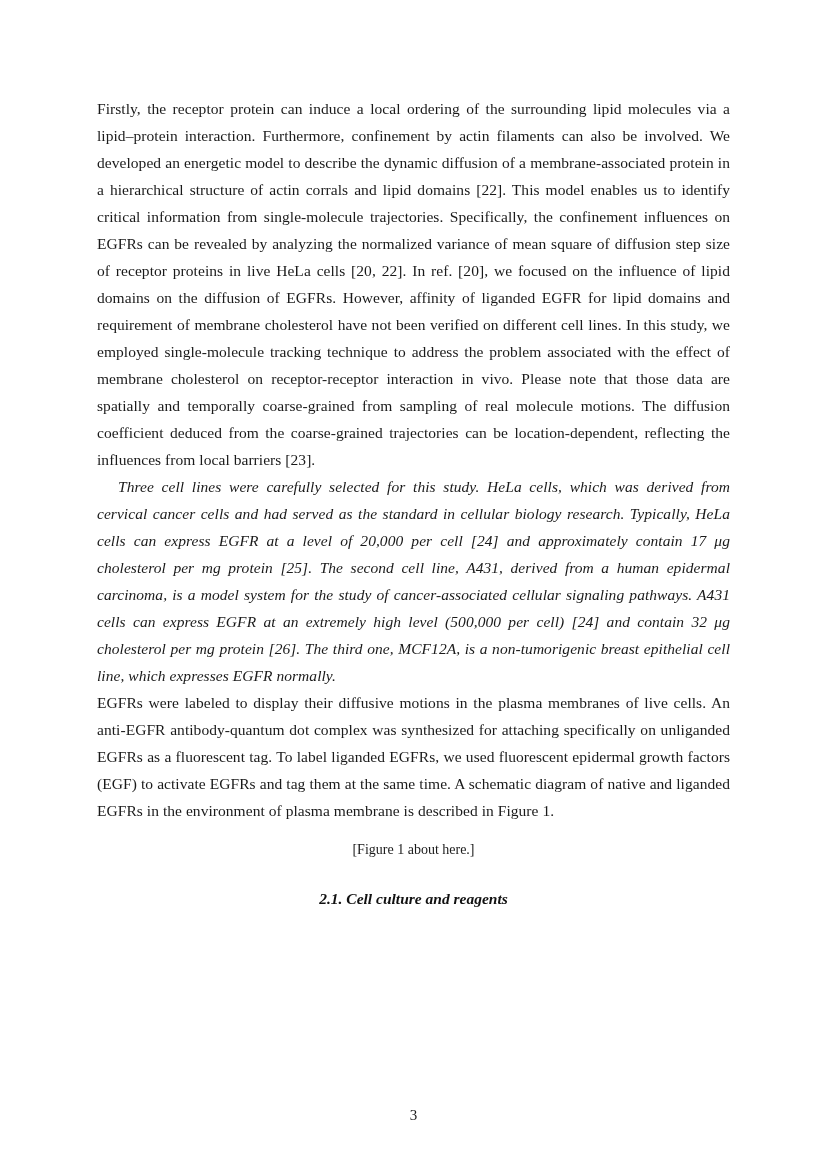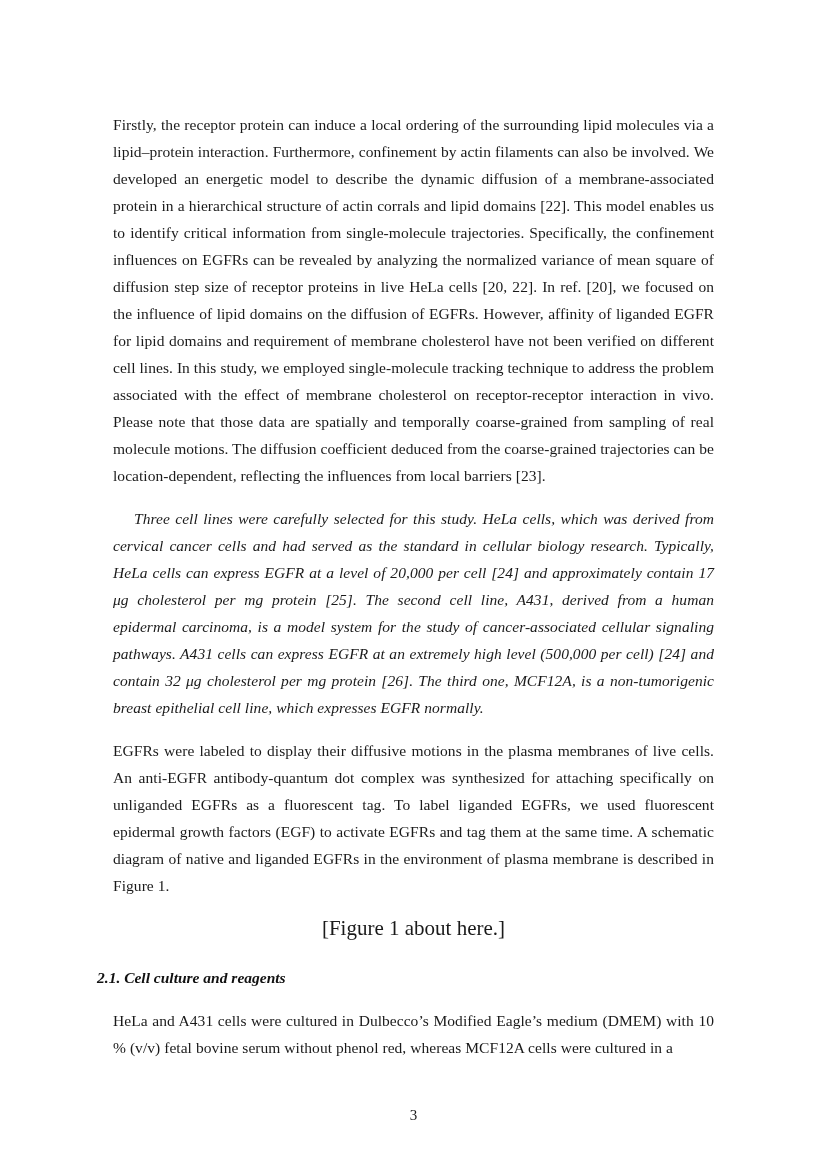--- a/index.html
+++ b/index.html
@@ -16,51 +16,52 @@
     font-family: "Liberation Serif", "DejaVu Serif", serif;
     color: #1a1a1a;
   }
   .text-block {
     position: absolute;
     left: 97px;
     top: 95px;
     width: 633px;
   }
   .body-par {
-    margin: 16px;
+    margin: 0;
     font-size: 15.5px;
     line-height: 27px;
     text-align: justify;
     text-justify: inter-word;
     letter-spacing: 0.05px;
   }
   .body-par.indent {
     text-indent: 21px;
     font-style: italic;
   }
   .section-heading {
     margin: 36px 0 18px 0;
     font-size: 16px;
     line-height: 27px;
     font-weight: bold;
     color: #111111;
   }
   .figure-placeholder {
     margin: 12px 0 6px 0;
-    font-size: 21px;
+    font-size: 14px;
     line-height: 27px;
     text-align: center;
   }
   .subsection-heading {
     margin: 22px 0 10px 0;
     font-size: 15.5px;
     line-height: 27px;
     font-weight: bold;
     font-style: italic;
     color: #111111;
+    text-align: center;
   }
   .page-footer {
     position: absolute;
     left: 0;
     bottom: 46px;
     width: 100%;
     text-align: center;
     font-size: 15px;
     line-height: 18px;
   }
@@ -76,21 +77,20 @@
 
     <p class="body-par indent">Three cell lines were carefully selected for this study. HeLa cells, which was derived from cervical cancer cells and had served as the standard in cellular biology research. Typically, HeLa cells can express EGFR at a level of 20,000 per cell [24] and approximately contain 17 μg cholesterol per mg protein [25]. The second cell line, A431, derived from a human epidermal carcinoma, is a model system for the study of cancer-associated cellular signaling pathways. A431 cells can express EGFR at an extremely high level (500,000 per cell) [24] and contain 32 μg cholesterol per mg protein [26]. The third one, MCF12A, is a non-tumorigenic breast epithelial cell line, which expresses EGFR normally.</p>
 
 
     <p class="body-par">EGFRs were labeled to display their diffusive motions in the plasma membranes of live cells. An anti-EGFR antibody-quantum dot complex was synthesized for attaching specifically on unliganded EGFRs as a fluorescent tag. To label liganded EGFRs, we used fluorescent epidermal growth factors (EGF) to activate EGFRs and tag them at the same time. A schematic diagram of native and liganded EGFRs in the environment of plasma membrane is described in Figure 1.</p>
 
     <p class="figure-placeholder">[Figure 1 about here.]</p>
 
     <h3 class="subsection-heading">2.1.  Cell culture and reagents</h3>
 
-    <p class="body-par">HeLa and A431 cells were cultured in Dulbecco’s Modified Eagle’s medium (DMEM) with 10 % (v/v) fetal bovine serum without phenol red, whereas MCF12A cells were cultured in a</p>
 
   </main>
 
   <footer class="page-footer">
     <span>3</span>
   </footer>
 
 </div>
 
 </body></html>

